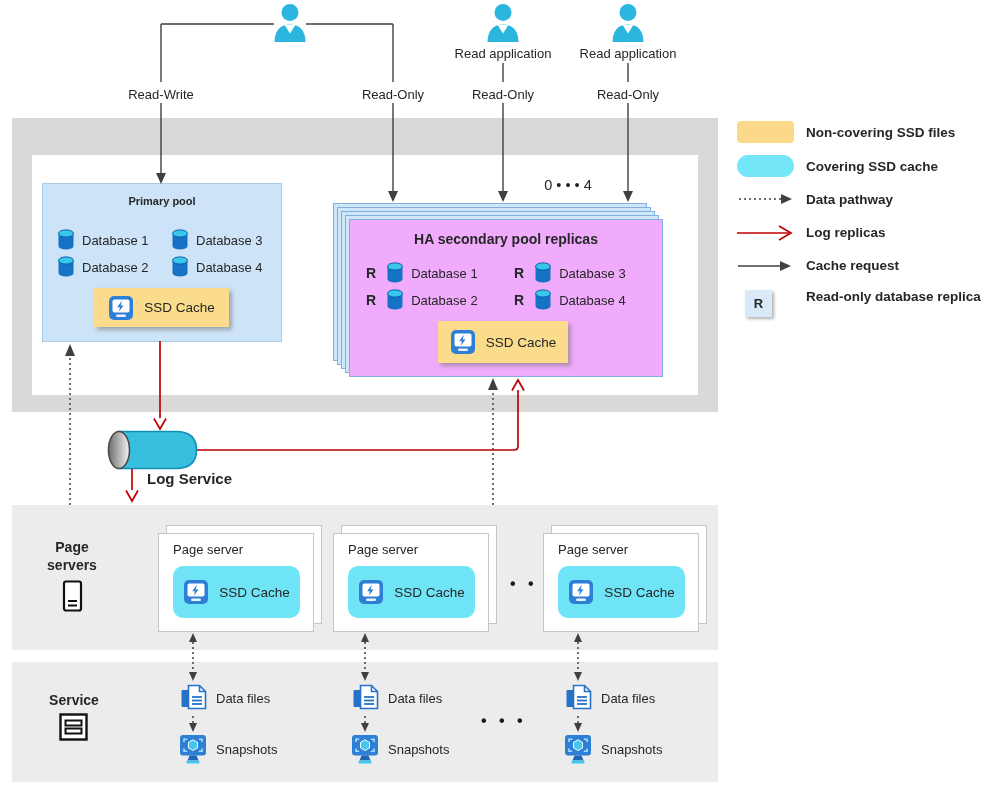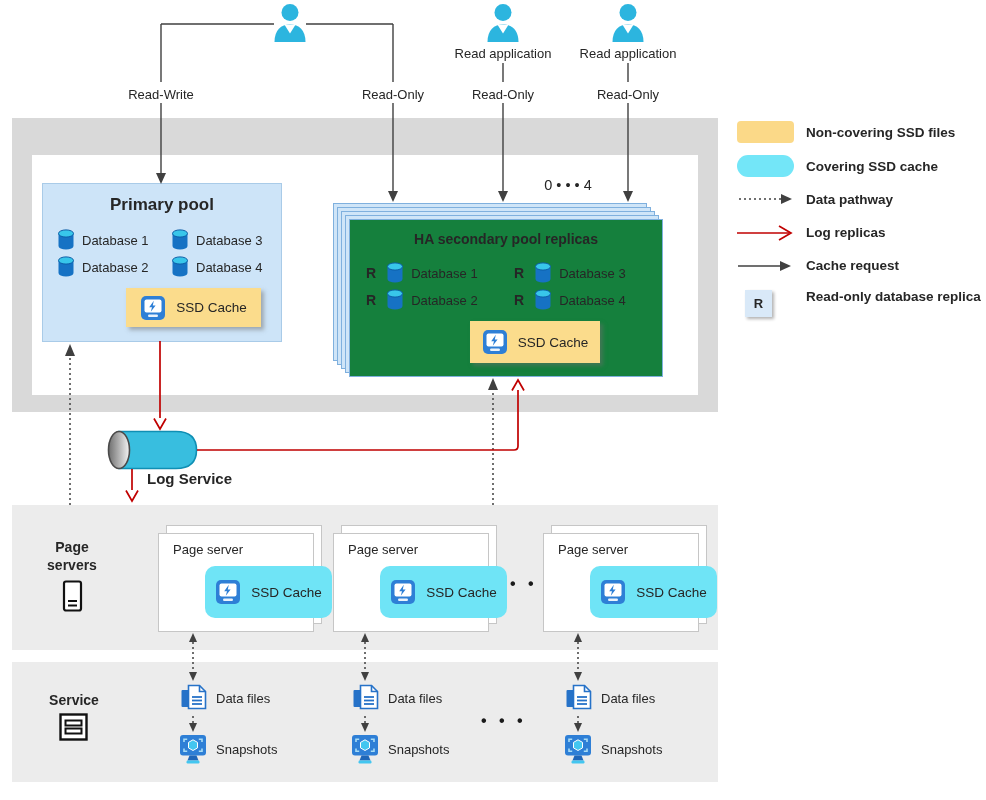--- a/index.html
+++ b/index.html
@@ -11,29 +11,29 @@
   .center{text-align:center;}
   .bold{font-weight:700;}
 
   .ep-frame{position:absolute;left:12px;top:118px;width:706px;height:294px;background:#D9D9D9;}
   .ep-inner{position:absolute;left:20px;top:37px;width:666px;height:240px;background:#fff;}
   .ep-head{position:absolute;left:14px;top:6px;display:flex;align-items:center;gap:8px;
            font-weight:700;font-size:15px;color:#1a1a1a;}
 
   .pool{position:absolute;left:42px;top:183px;width:238px;height:157px;background:#CDE4F8;
         border:1px solid #A9CBE8;z-index:2;}
-  .pool-title{position:absolute;top:11px;left:0;width:100%;text-align:center;font-weight:700;font-size:17px;}
+  .pool-title{position:absolute;top:11px;left:0;width:100%;text-align:center;font-weight:700;font-size:11px;}
   .db-item{position:absolute;display:flex;align-items:center;gap:7px;font-size:13px;white-space:nowrap;}
   .r-mark{font-weight:700;font-size:14px;margin-right:3px;}
 
   .stack-sheet{position:absolute;width:312px;height:156px;background:#CFE5F8;border:1px solid #7FB0DE;z-index:1;}
-  .stack-front{z-index:2;background:#15803d;}
+  .stack-front{z-index:2;background:#f0abfc;}
 
   .ssd{position:absolute;display:flex;align-items:center;justify-content:center;gap:10px;
-       font-size:13.5px;z-index:3;margin-left:32px;}
+       font-size:13.5px;z-index:3;}
   .ssd.yellow{box-shadow:3px 3px 4px rgba(110,110,110,.5);}
   .ssd.cyan{border-radius:10px;}
 
   .band{position:absolute;left:12px;width:706px;background:#ECECEC;z-index:0;}
 
   .card-back{position:absolute;background:#fff;border:1px solid #C6C6C6;z-index:1;}
   .card{position:absolute;background:#fff;border:1px solid #C6C6C6;z-index:2;}
   .card-title{position:absolute;left:14px;top:8px;font-size:13px;}
 
   .swatch{position:absolute;left:737px;width:57px;height:22px;}

